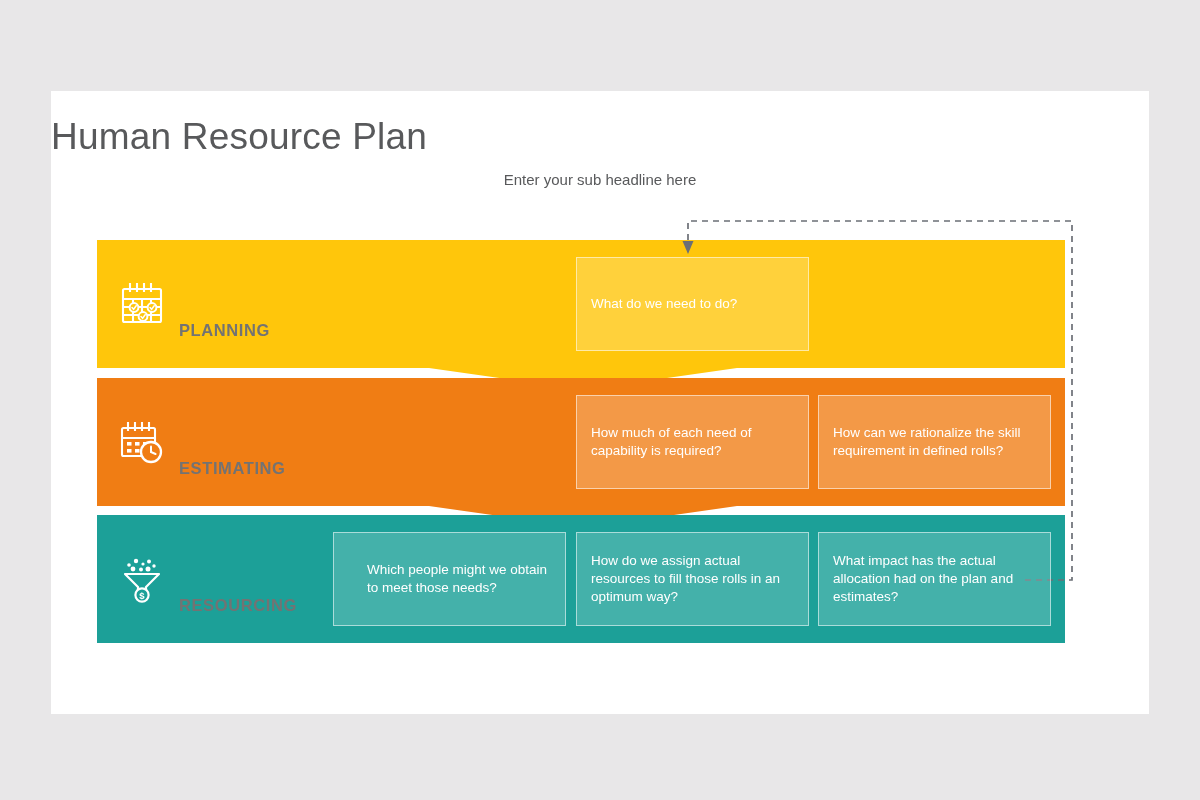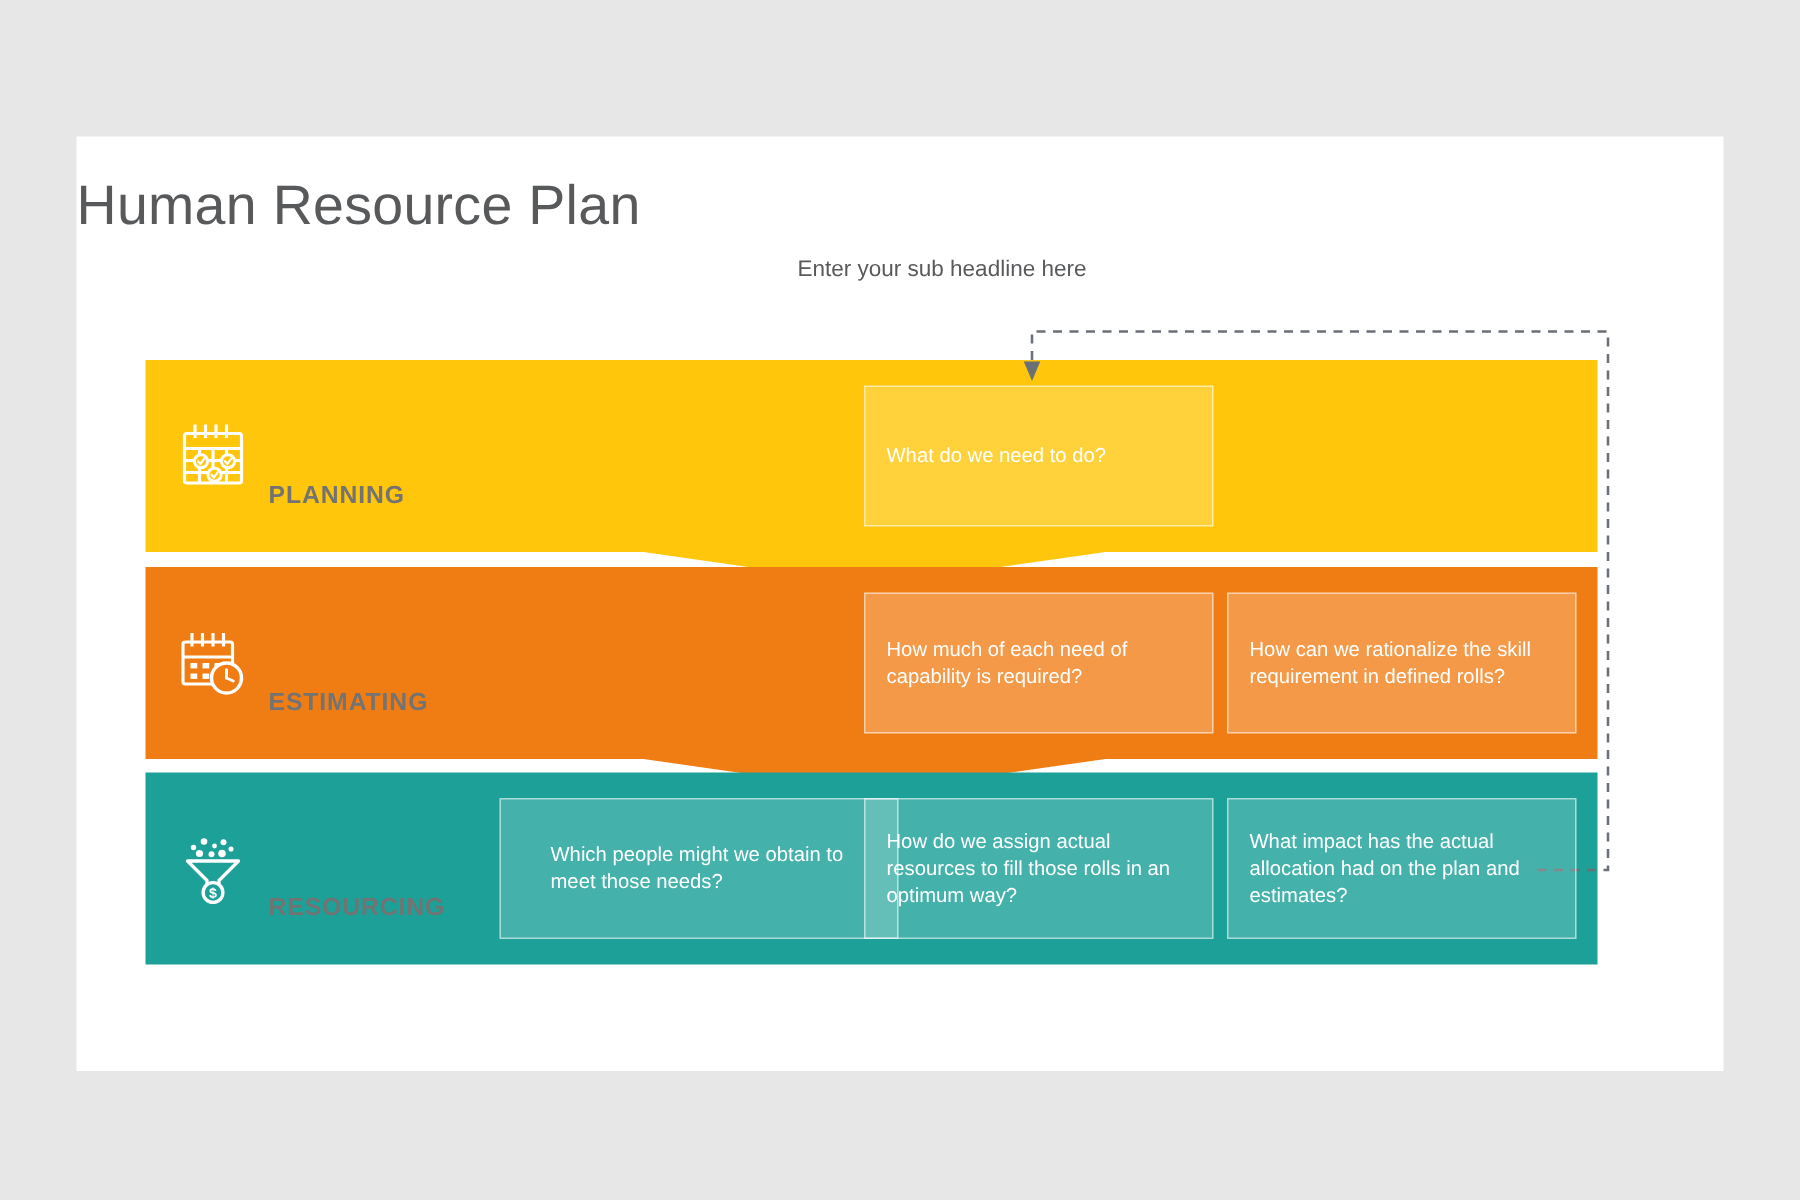--- a/index.html
+++ b/index.html
@@ -37,21 +37,20 @@
   }
   #subtitle {
     position: absolute;
     left: 0;
     top: 80px;
     width: 1098px;
     text-align: center;
     font-size: 15px;
     font-weight: 400;
     color: #58595b;
-    margin-left: 28px;
   }
 
   
   #stage {
     position: absolute;
     left: 0;
     top: 0;
     width: 1098px;
     height: 623px;
   }
@@ -99,21 +98,21 @@
     border: 1px solid rgba(255,255,255,0.55);
     padding: 10px 14px;
     display: flex;
     align-items: center;
     color: #ffffff;
     font-size: 13.5px;
     line-height: 1.35;
   }
   .card-text { display: block; }
 
-  .card.slot1 { left: 236px; width: 266px; padding-left: 33px; }
+  .card.slot1 { left: 236px; width: 233px; padding-left: 33px; }
   .card.slot2 { left: 479px; width: 233px; }
   .card.slot3 { left: 721px; width: 233px; }
 
   #row-planning   .card { background: rgba(255,255,255,0.20); }
   #row-estimating .card { background: rgba(255,255,255,0.22); }
   #row-resourcing .card { background: rgba(255,255,255,0.18); }
 
   
   #feedback-svg {
     position: absolute;

